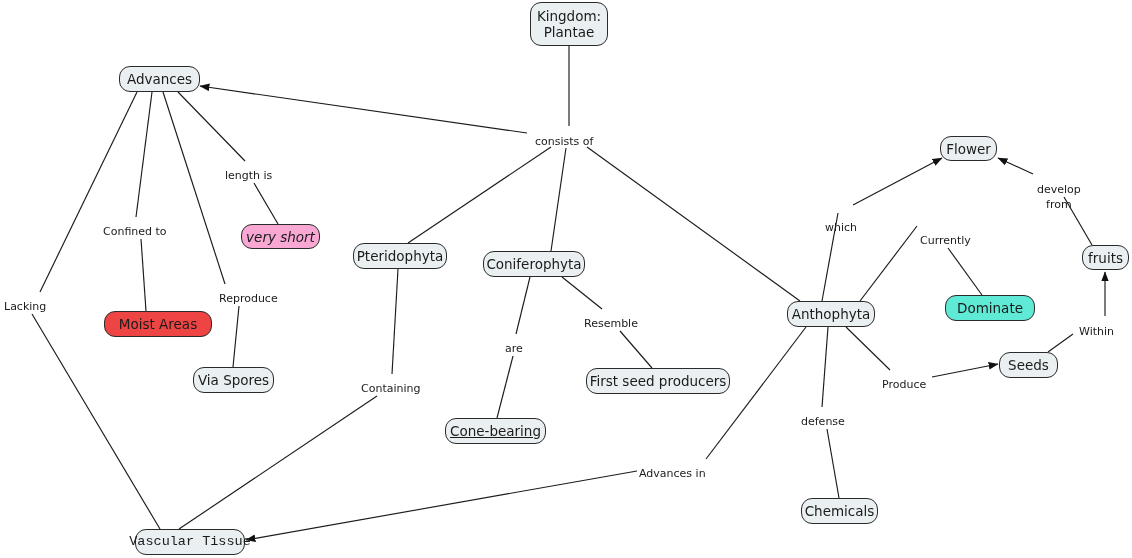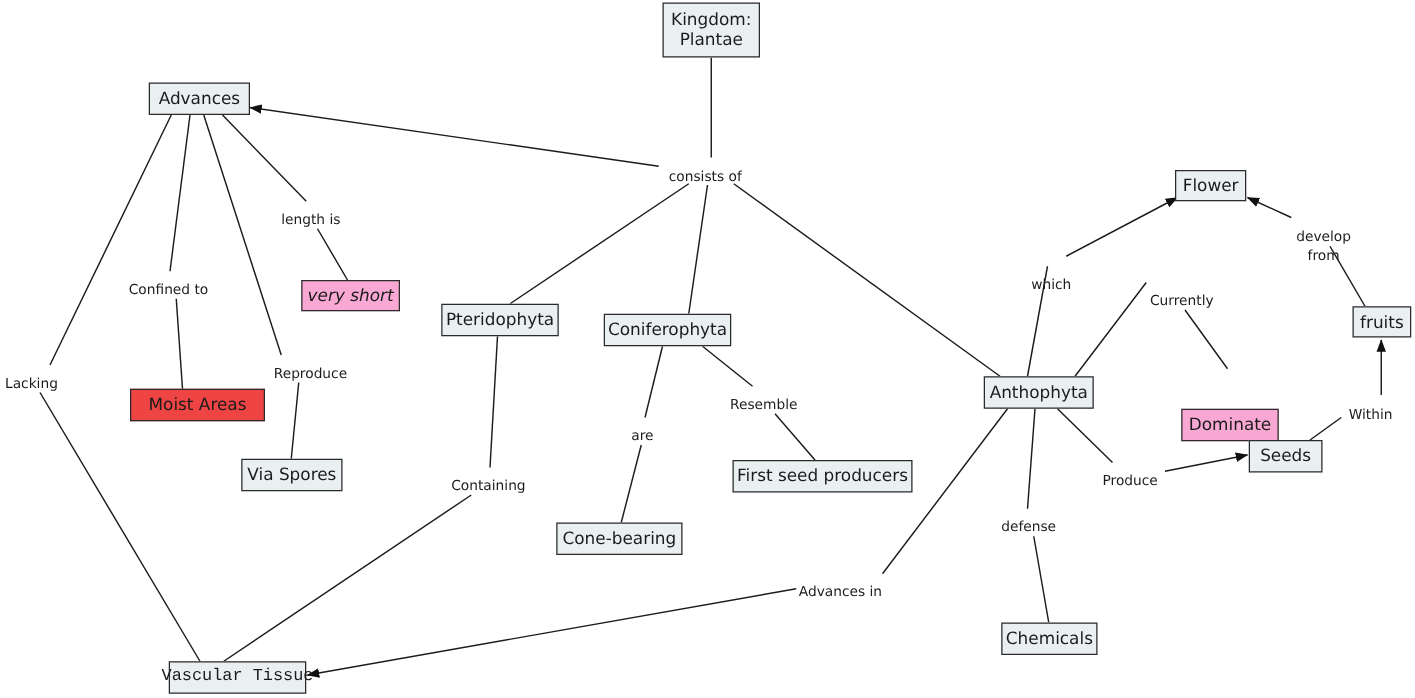--- a/index.html
+++ b/index.html
@@ -1,20 +1,20 @@
 <!DOCTYPE html>
 <html><head>
 <meta charset="utf-8">
 <style>
   html,body{margin:0;padding:0;background:#ffffff;}
   #canvas{position:relative;width:1132px;height:558px;background:#ffffff;
     font-family:"DejaVu Sans", sans-serif;}
   svg#edges{position:absolute;left:0;top:0;width:1132px;height:558px;}
   .node{position:absolute;box-sizing:border-box;
-    background:#eaf0f2;border:1px solid #2b2b2b;border-radius:0;
+    background:#eaf0f2;border:1px solid #2b2b2b;border-radius:11px;
     color:#1b1b1b;font-size:13.5px;line-height:16px;
     display:flex;align-items:center;justify-content:center;
     text-align:center;white-space:pre;padding:0 9px;}
   .elabel{position:absolute;color:#1b1b1b;font-size:11px;line-height:15px;
     white-space:pre;text-align:center;}
 </style>
 </head>
 <body>
 
 <div id="canvas">
@@ -64,27 +64,27 @@
 
   <div id="node-layer">
       <div class="node" style="left: 530px; top: 2px; width: 78px; height: 44px; background: rgb(234, 240, 242); border-color: rgb(43, 43, 43);">Kingdom:
 Plantae</div>
       <div class="node" style="left: 119px; top: 66px; width: 81px; height: 26px; background: rgb(234, 240, 242); border-color: rgb(43, 43, 43);">Advances</div>
       <div class="node" style="left: 241px; top: 224px; width: 79px; height: 25px; background: #f9a8d4; border-color: rgb(43, 43, 43); font-style: italic;">very short</div>
       <div class="node" style="left: 104px; top: 311px; width: 108px; height: 26px; background: #ef4444; border-color: rgb(43, 43, 43);">Moist Areas</div>
       <div class="node" style="left: 193px; top: 367px; width: 81px; height: 26px; background: rgb(234, 240, 242); border-color: rgb(43, 43, 43);">Via Spores</div>
       <div class="node" style="left: 353px; top: 243px; width: 94px; height: 26px; background: rgb(234, 240, 242); border-color: rgb(43, 43, 43);">Pteridophyta</div>
       <div class="node" style="left: 483px; top: 251px; width: 102px; height: 26px; background: rgb(234, 240, 242); border-color: rgb(43, 43, 43);">Coniferophyta</div>
-      <div class="node" style="left: 445px; top: 418px; width: 101px; height: 26px; background: rgb(234, 240, 242); border-color: rgb(43, 43, 43);">Cone-bearing</div>
+      <div class="node" style="left: 445px; top: 418px; width: 101px; height: 26px; background: rgb(234, 240, 242); border-color: rgb(43, 43, 43); text-decoration: underline;">Cone-bearing</div>
       <div class="node" style="left: 586px; top: 368px; width: 144px; height: 26px; background: rgb(234, 240, 242); border-color: rgb(43, 43, 43);">First seed producers</div>
       <div class="node" style="left: 135px; top: 529px; width: 110px; height: 26px; background: rgb(234, 240, 242); border-color: rgb(43, 43, 43); font-family: Liberation Mono, monospace;">Vascular Tissue</div>
       <div class="node" style="left: 787px; top: 301px; width: 88px; height: 26px; background: rgb(234, 240, 242); border-color: rgb(43, 43, 43);">Anthophyta</div>
       <div class="node" style="left: 940px; top: 136px; width: 57px; height: 25px; background: rgb(234, 240, 242); border-color: rgb(43, 43, 43);">Flower</div>
       <div class="node" style="left: 1082px; top: 245px; width: 47px; height: 25px; background: rgb(234, 240, 242); border-color: rgb(43, 43, 43);">fruits</div>
-      <div class="node" style="left: 945px; top: 295px; width: 78px; height: 26px; background: #f9a8d4; border-color: rgb(43, 43, 43); margin-top: 32px;">Dominate</div>
+      <div class="node" style="left: 945px; top: 295px; width: 90px; height: 26px; background: #5eead4; border-color: rgb(43, 43, 43);">Dominate</div>
       <div class="node" style="left: 999px; top: 352px; width: 59px; height: 26px; background: rgb(234, 240, 242); border-color: rgb(43, 43, 43);">Seeds</div>
       <div class="node" style="left: 801px; top: 498px; width: 77px; height: 26px; background: rgb(234, 240, 242); border-color: rgb(43, 43, 43);">Chemicals</div>
     </div>
   <div id="label-layer">
       <div class="elabel" style="left: 535px; top: 134px;">consists of</div>
       <div class="elabel" style="left: 225px; top: 168px;">length is</div>
       <div class="elabel" style="left: 103px; top: 224px;">Confined to</div>
       <div class="elabel" style="left: 4px; top: 299px;">Lacking</div>
       <div class="elabel" style="left: 219px; top: 291px;">Reproduce</div>
       <div class="elabel" style="left: 361px; top: 381px;">Containing</div>

